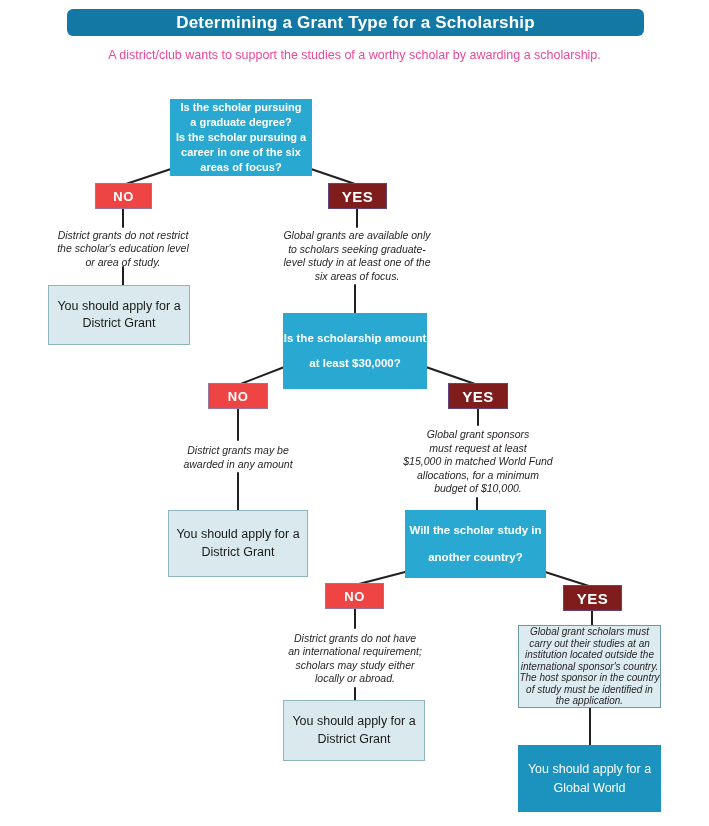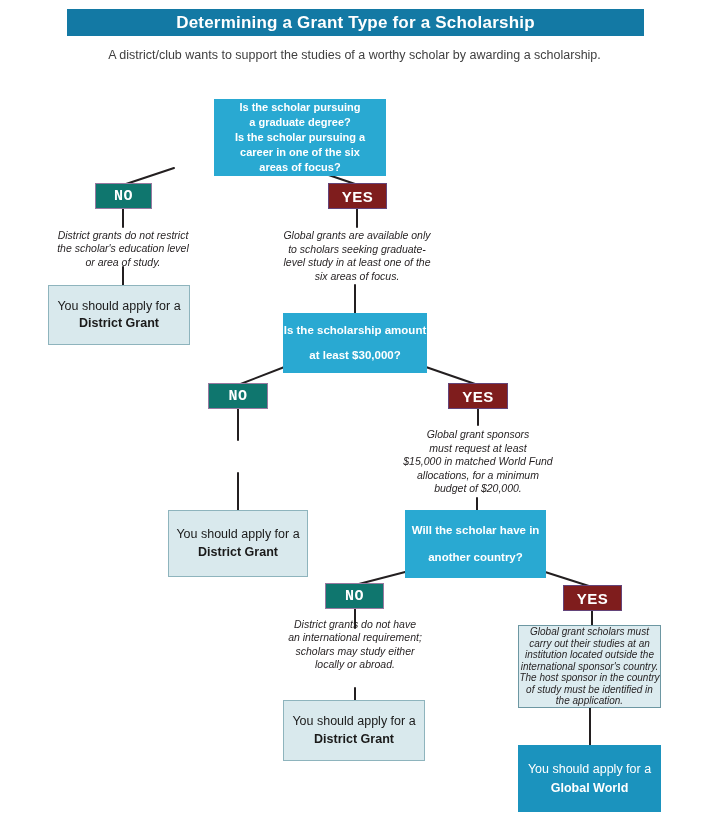--- a/index.html
+++ b/index.html
@@ -5,60 +5,60 @@
   html,body{margin:0;padding:0;background:#ffffff;}
   #canvas{
     position:relative;width:709px;height:826px;background:#ffffff;
     font-family:"Liberation Sans","DejaVu Sans",sans-serif;overflow:hidden;
   }
   #lines{position:absolute;left:0;top:0;z-index:1;}
   .node{position:absolute;z-index:2;box-sizing:border-box;display:flex;
         align-items:center;justify-content:center;text-align:center;}
   .titlebar{
     left:67px;top:9px;width:577px;height:27px;background:#1379A4;
-    color:#ffffff;font-size:17px;font-weight:bold;letter-spacing:.2px;
+    color:#ffffff;font-size:17px;font-weight:bold;letter-spacing:.2px;border-radius:6px;
   }
   .subtitle{
     left:0;top:38px;width:709px;height:34px;flex-direction:column;
-    color:#404040;font-size:12.5px;line-height:16px;
+    color:#ec4899;font-size:12.5px;line-height:16px;
   }
   .qbox{
     background:#29A9D2;color:#ffffff;font-weight:bold;white-space:pre-line;
   }
-  .q1{left:170px;top:99px;width:172px;height:77px;font-size:11px;line-height:15px;margin-left:44px;}
-  .q2{left:283px;top:313px;width:144px;height:60px;font-size:11.5px;line-height:25px;}
+  .q1{left:170px;top:99px;width:142px;height:77px;font-size:11px;line-height:15px;}
+  .q2{left:283px;top:313px;width:144px;height:76px;font-size:11.5px;line-height:25px;}
   .q3{left:405px;top:510px;width:141px;height:68px;font-size:11.5px;line-height:27px;}
   .nolabel{
-    background:#0f766e;border:1px solid #9878A0;color:#ffffff;
-    font-size:15px;font-weight:bold;letter-spacing:.5px;font-family:Liberation Mono, monospace;
+    background:#ef4444;border:1px solid #9878A0;color:#ffffff;
+    font-size:13px;font-weight:bold;letter-spacing:.5px;
   }
   .yeslabel{
     background:#7f1d1d;border:1px solid #63447A;color:#ffffff;
     font-size:15px;font-weight:bold;letter-spacing:.5px;
   }
   .no1{left:95px;top:183px;width:57px;height:26px;}
   .yes1{left:328px;top:183px;width:59px;height:26px;}
   .no2{left:208px;top:383px;width:60px;height:26px;}
   .yes2{left:448px;top:383px;width:60px;height:26px;}
   .no3{left:325px;top:583px;width:59px;height:26px;}
   .yes3{left:563px;top:585px;width:59px;height:26px;}
   .note{
     color:#231F20;font-style:italic;font-size:10.5px;line-height:13.5px;
     white-space:pre-line;
   }
   .note1{left:33px;top:228px;width:180px;height:42px;}
   .note2{left:267px;top:228px;width:180px;height:56px;}
   .note3{left:148px;top:443px;width:180px;height:29px;}
   .note4{left:378px;top:427px;width:200px;height:70px;}
-  .note5{left:255px;top:616px;width:200px;height:57px;}
+  .note5{left:255px;top:630px;width:200px;height:57px;}
   .result{
     background:#D9E9ED;border:1px solid #8EB4BD;color:#1a1a1a;
     font-size:12.5px;line-height:17.5px;flex-direction:column;
   }
-  .result .bold,.global .bold{font-weight:bold;}
+  .result .bold,.global .bold{font-weight:normal;}
   .result1{left:48px;top:285px;width:142px;height:60px;}
   .result2{left:168px;top:510px;width:140px;height:67px;}
   .result3{left:283px;top:700px;width:142px;height:61px;}
   .infobox{
     background:#DCEBEF;border:1px solid #6D97A2;color:#231F20;
     font-style:italic;font-size:10px;line-height:11.5px;white-space:pre-line;
     left:518px;top:625px;width:143px;height:83px;
   }
   .global{
     background:#1B93BE;color:#ffffff;font-size:12.5px;line-height:19px;
@@ -120,32 +120,34 @@
     <div>You should apply for a</div>
     <div class="bold">District Grant</div>
   </div>
 
   <div class="node qbox q2">Is the scholarship amount
 at least $30,000?</div>
 
   <div class="node nolabel no2">NO</div>
   <div class="node yeslabel yes2">YES</div>
 
+  <div class="node note note3">District grants may be
+awarded in any amount</div>
   <div class="node note note4">Global grant sponsors
 must request at least
 $15,000 in matched World Fund
 allocations, for a minimum
-budget of $20,000.</div>
+budget of $10,000.</div>
 
   <div class="node result result2">
     <div>You should apply for a</div>
     <div class="bold">District Grant</div>
   </div>
 
-  <div class="node qbox q3">Will the scholar have in
+  <div class="node qbox q3">Will the scholar study in
 another country?</div>
 
   <div class="node nolabel no3">NO</div>
   <div class="node yeslabel yes3">YES</div>
 
   <div class="node note note5">District grants do not have
 an international requirement;
 scholars may study either
 locally or abroad.</div>
 

